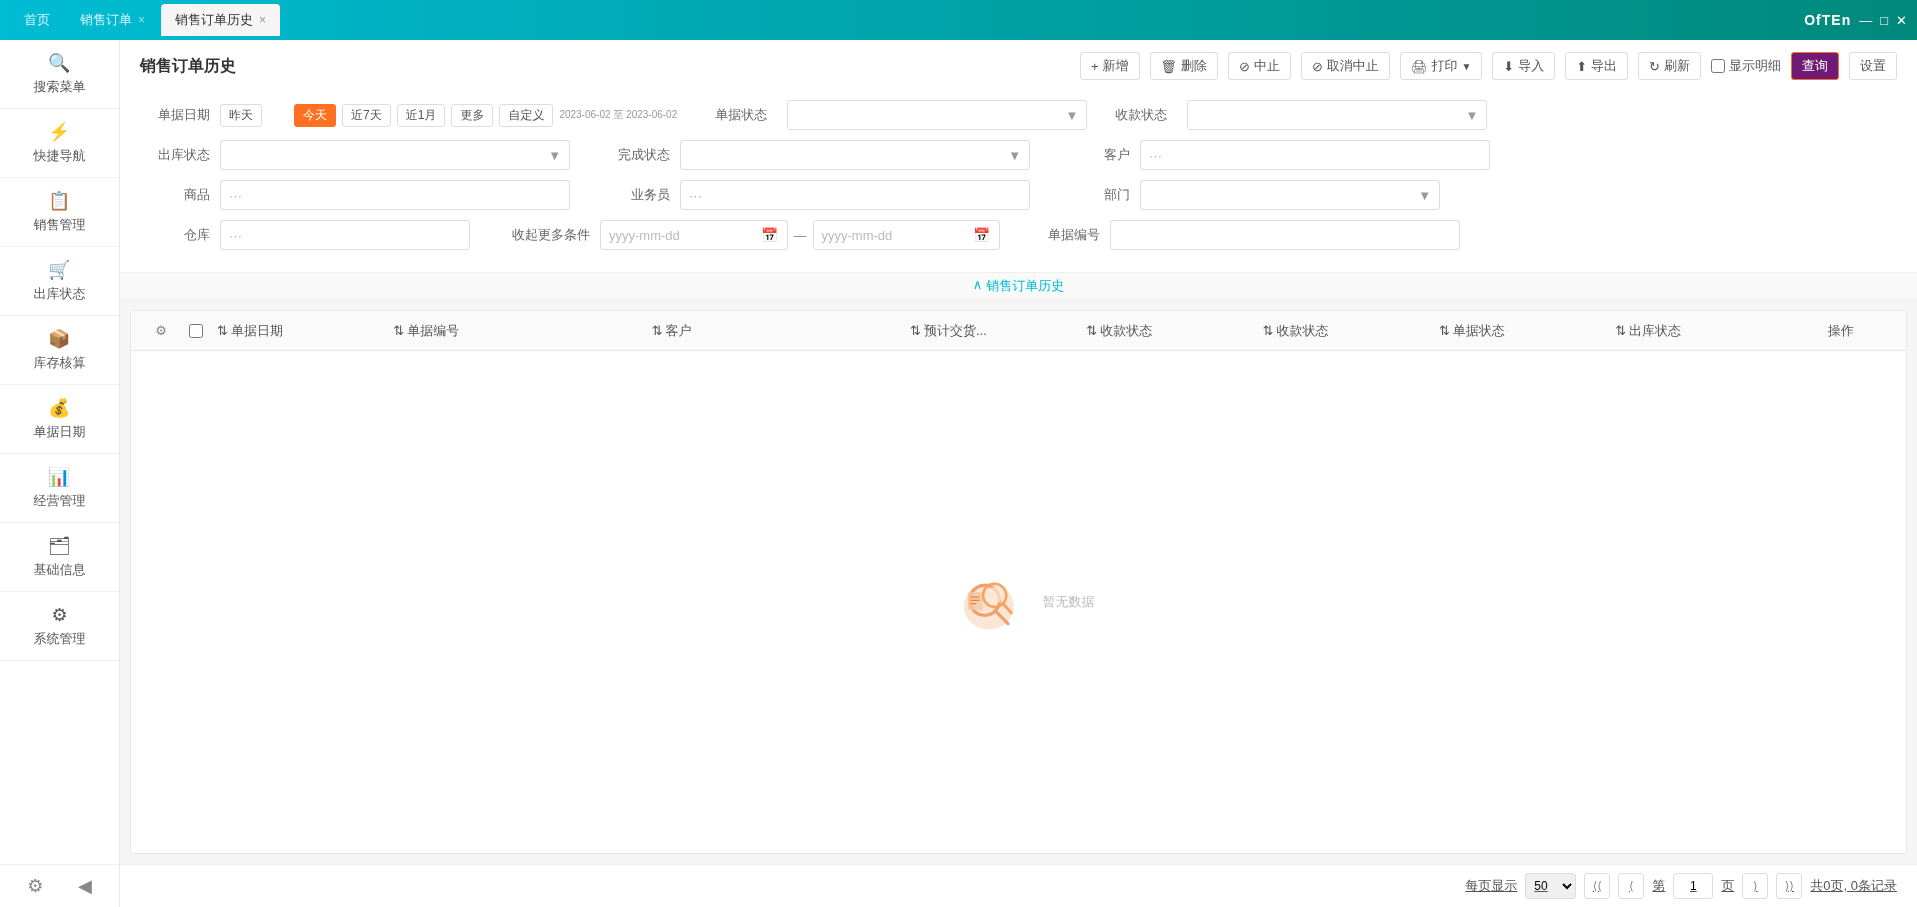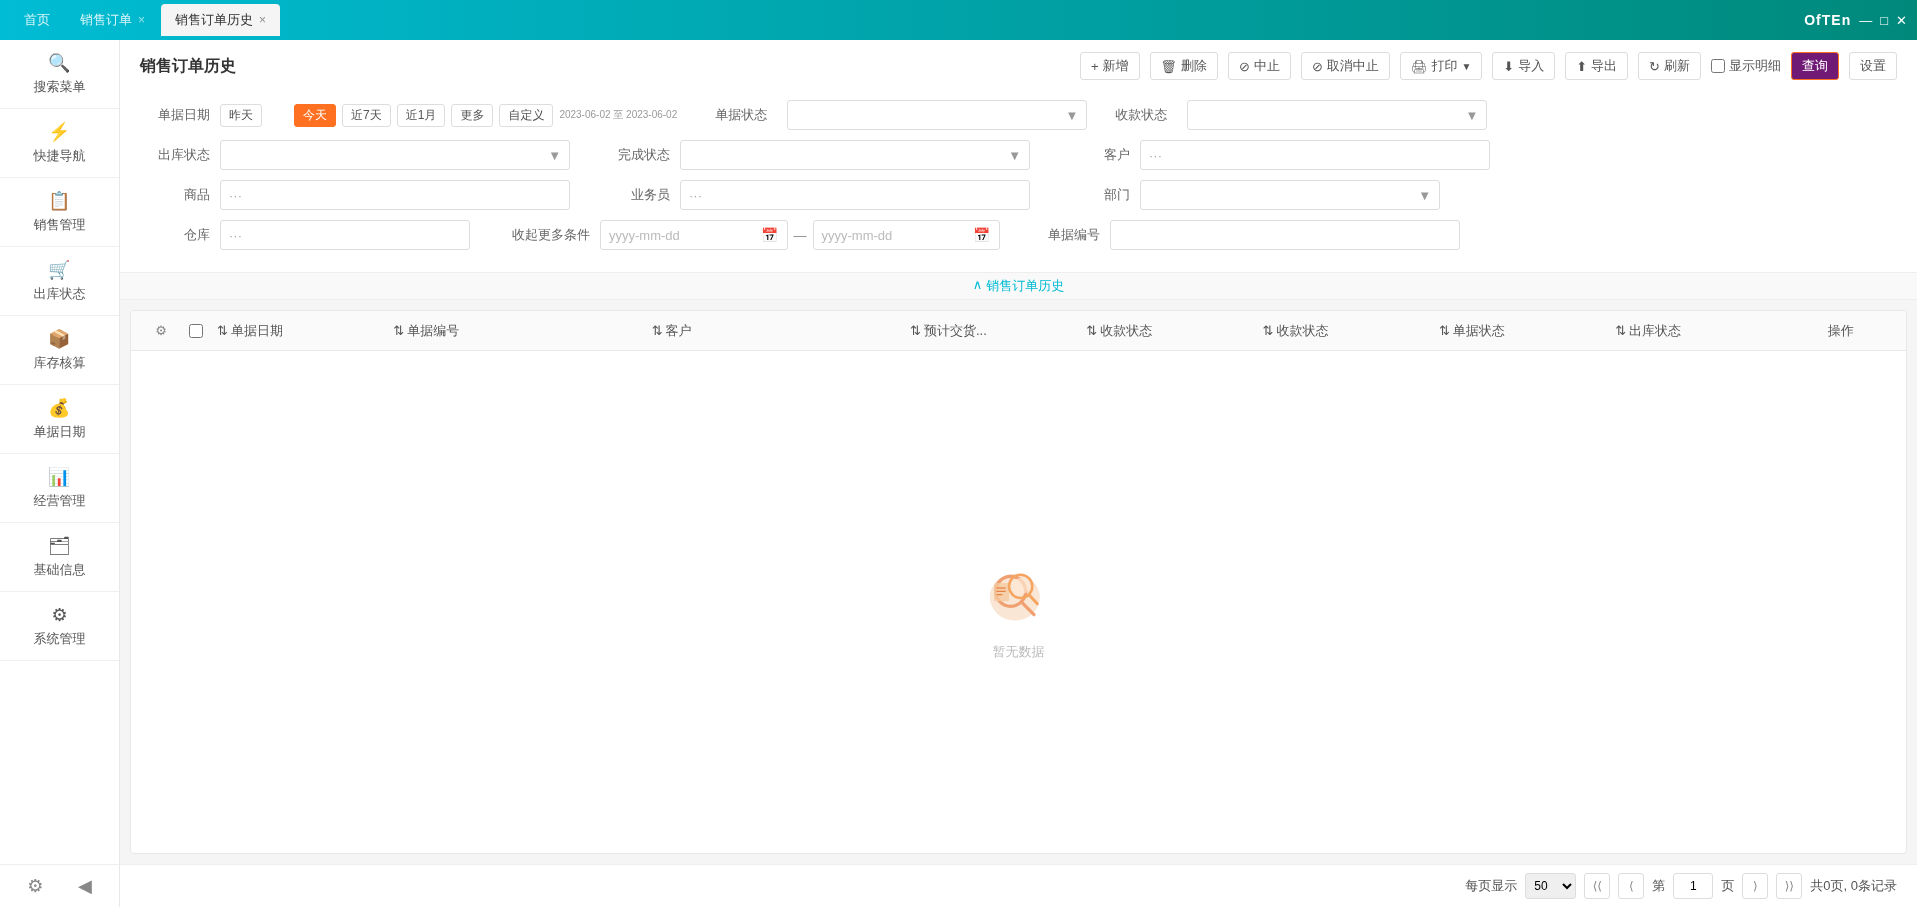--- a/index.html
+++ b/index.html
@@ -259,21 +259,21 @@
       padding: 0 6px;
       white-space: nowrap;
     }
     .th-cell.wide { flex: 1.5; }
     .th-cell.action { flex: 0.6; justify-content: center; }
 
     
     .empty-state {
       flex: 1;
       display: flex;
-      flex-direction: column;
+      flex-direction: row;
       align-items: center;
       justify-content: center;
       padding: 60px;
       color: #bbb;
     }
     .empty-icon-svg {
       width: 100px;
       height: 100px;
     }
 
@@ -282,20 +282,21 @@
       background: white;
       border-top: 1px solid #eee;
       padding: 8px 20px;
       display: flex;
       align-items: center;
       justify-content: flex-end;
       gap: 8px;
       font-size: 12px;
       color: #555;
       flex-shrink: 0;
+      text-decoration: underline;
     }
     .page-size-select {
       height: 26px;
       border: 1px solid #ddd;
       border-radius: 3px;
       padding: 0 4px;
       font-size: 12px;
     }
     .page-nav-btn {
       width: 26px;

